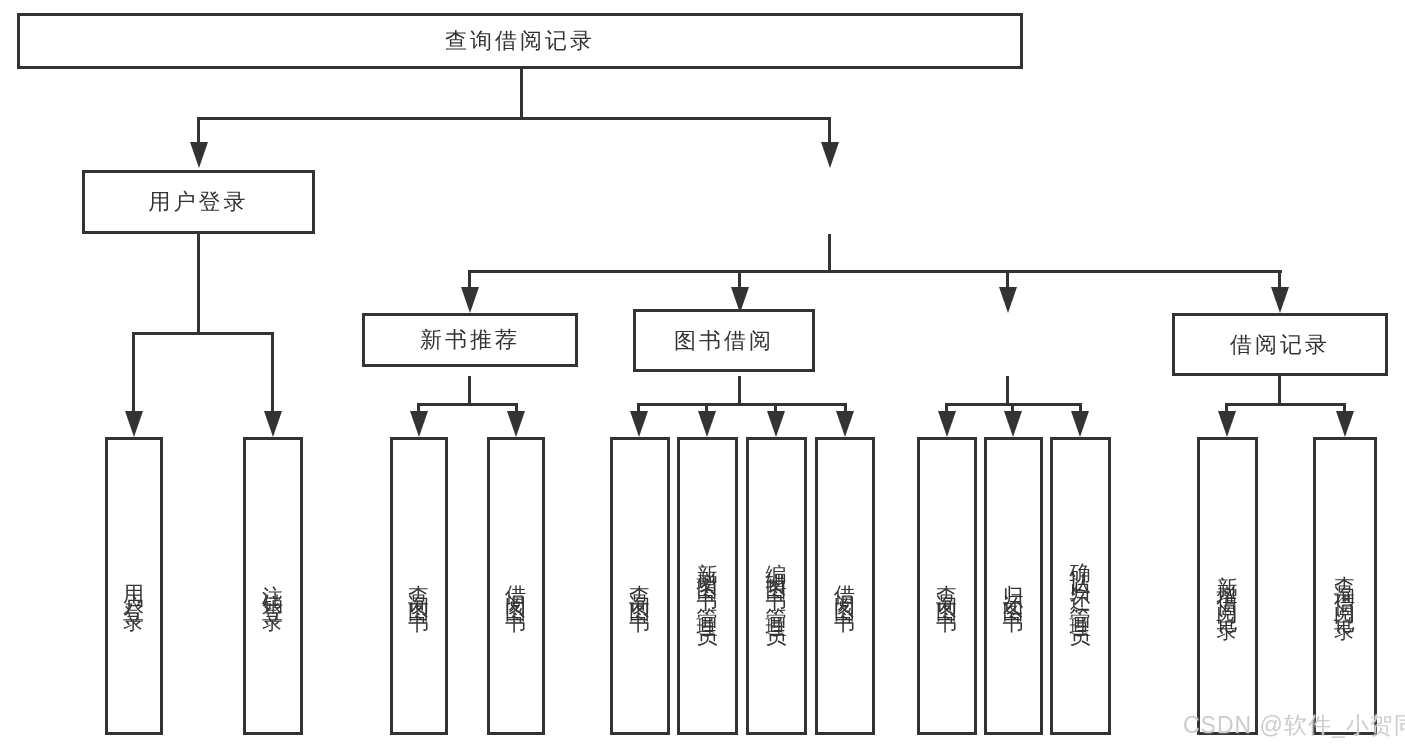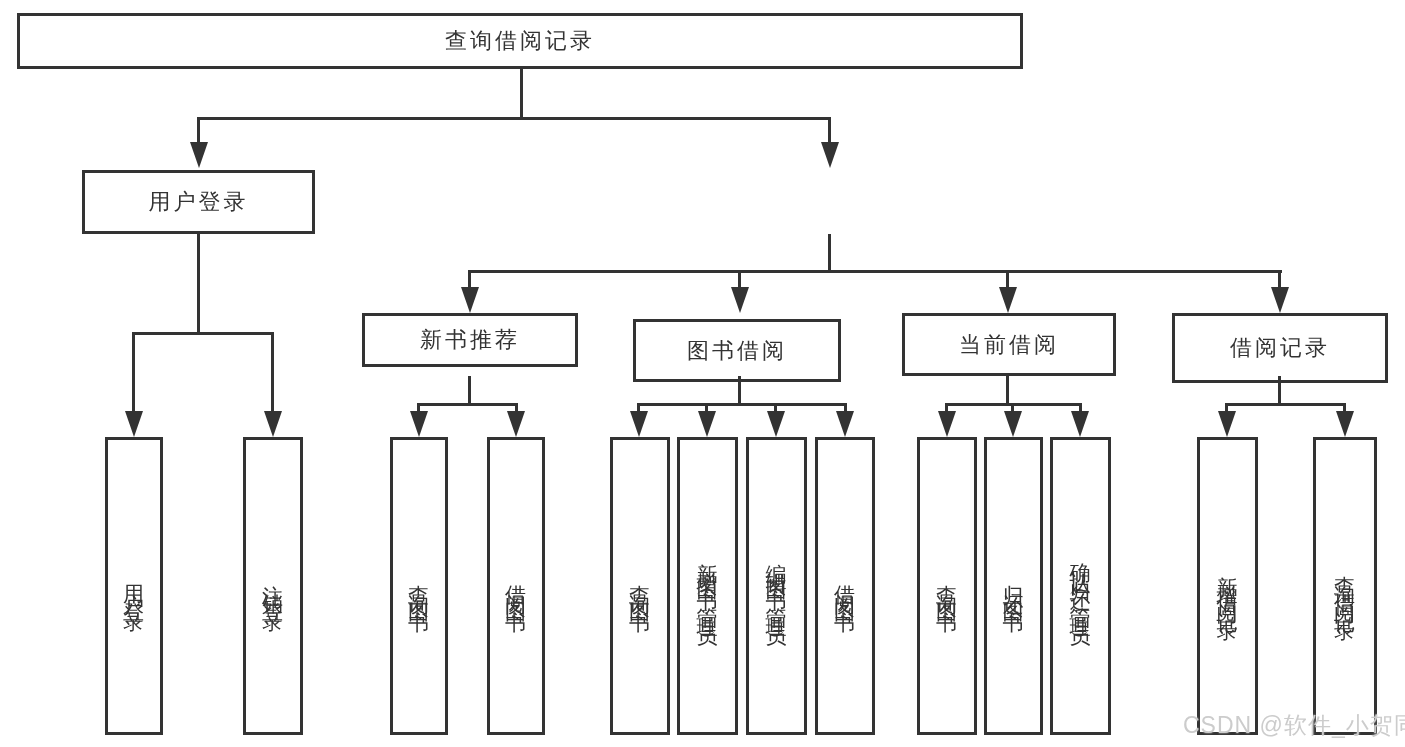--- a/index.html
+++ b/index.html
@@ -62,23 +62,22 @@
   <div class="vl" style="left:468px;top:270px;height:19px"></div>
   <div class="arr" style="left:461px;top:287px"></div>
   <div class="vl" style="left:738px;top:270px;height:19px"></div>
   <div class="arr" style="left:731px;top:287px"></div>
   <div class="vl" style="left:1006px;top:270px;height:19px"></div>
   <div class="arr" style="left:999px;top:287px"></div>
   <div class="vl" style="left:1278px;top:270px;height:19px"></div>
   <div class="arr" style="left:1271px;top:287px"></div>
 
   <div class="box h" style="left:362px;top:313px;width:216px;height:54px">新书推荐</div>
-  <div class="box h" style="left:633px;top:319px;width:208px;height:63px">图书借阅</div>
-  <div class="box h" style="left:902px;top:313px;width:214px;height:63px">当前借阅</div>
-  <div class="box h" style="left:1172px;top:313px;width:216px;height:70px">借阅记录</div>
+  <div class="box h" style="left:633px;top:309px;width:182px;height:63px">图书借阅</div>
+  <div class="box h" style="left:1172px;top:313px;width:216px;height:63px">借阅记录</div>
 
   <div class="vl" style="left:468px;top:376px;height:29px"></div>
   <div class="vl" style="left:738px;top:376px;height:29px"></div>
   <div class="vl" style="left:1006px;top:376px;height:29px"></div>
   <div class="vl" style="left:1278px;top:376px;height:29px"></div>
 
   <div class="hl" style="left:417px;top:403px;width:101px"></div>
   <div class="hl" style="left:637px;top:403px;width:210px"></div>
   <div class="hl" style="left:945px;top:403px;width:137px"></div>
   <div class="hl" style="left:1225px;top:403px;width:121px"></div>

